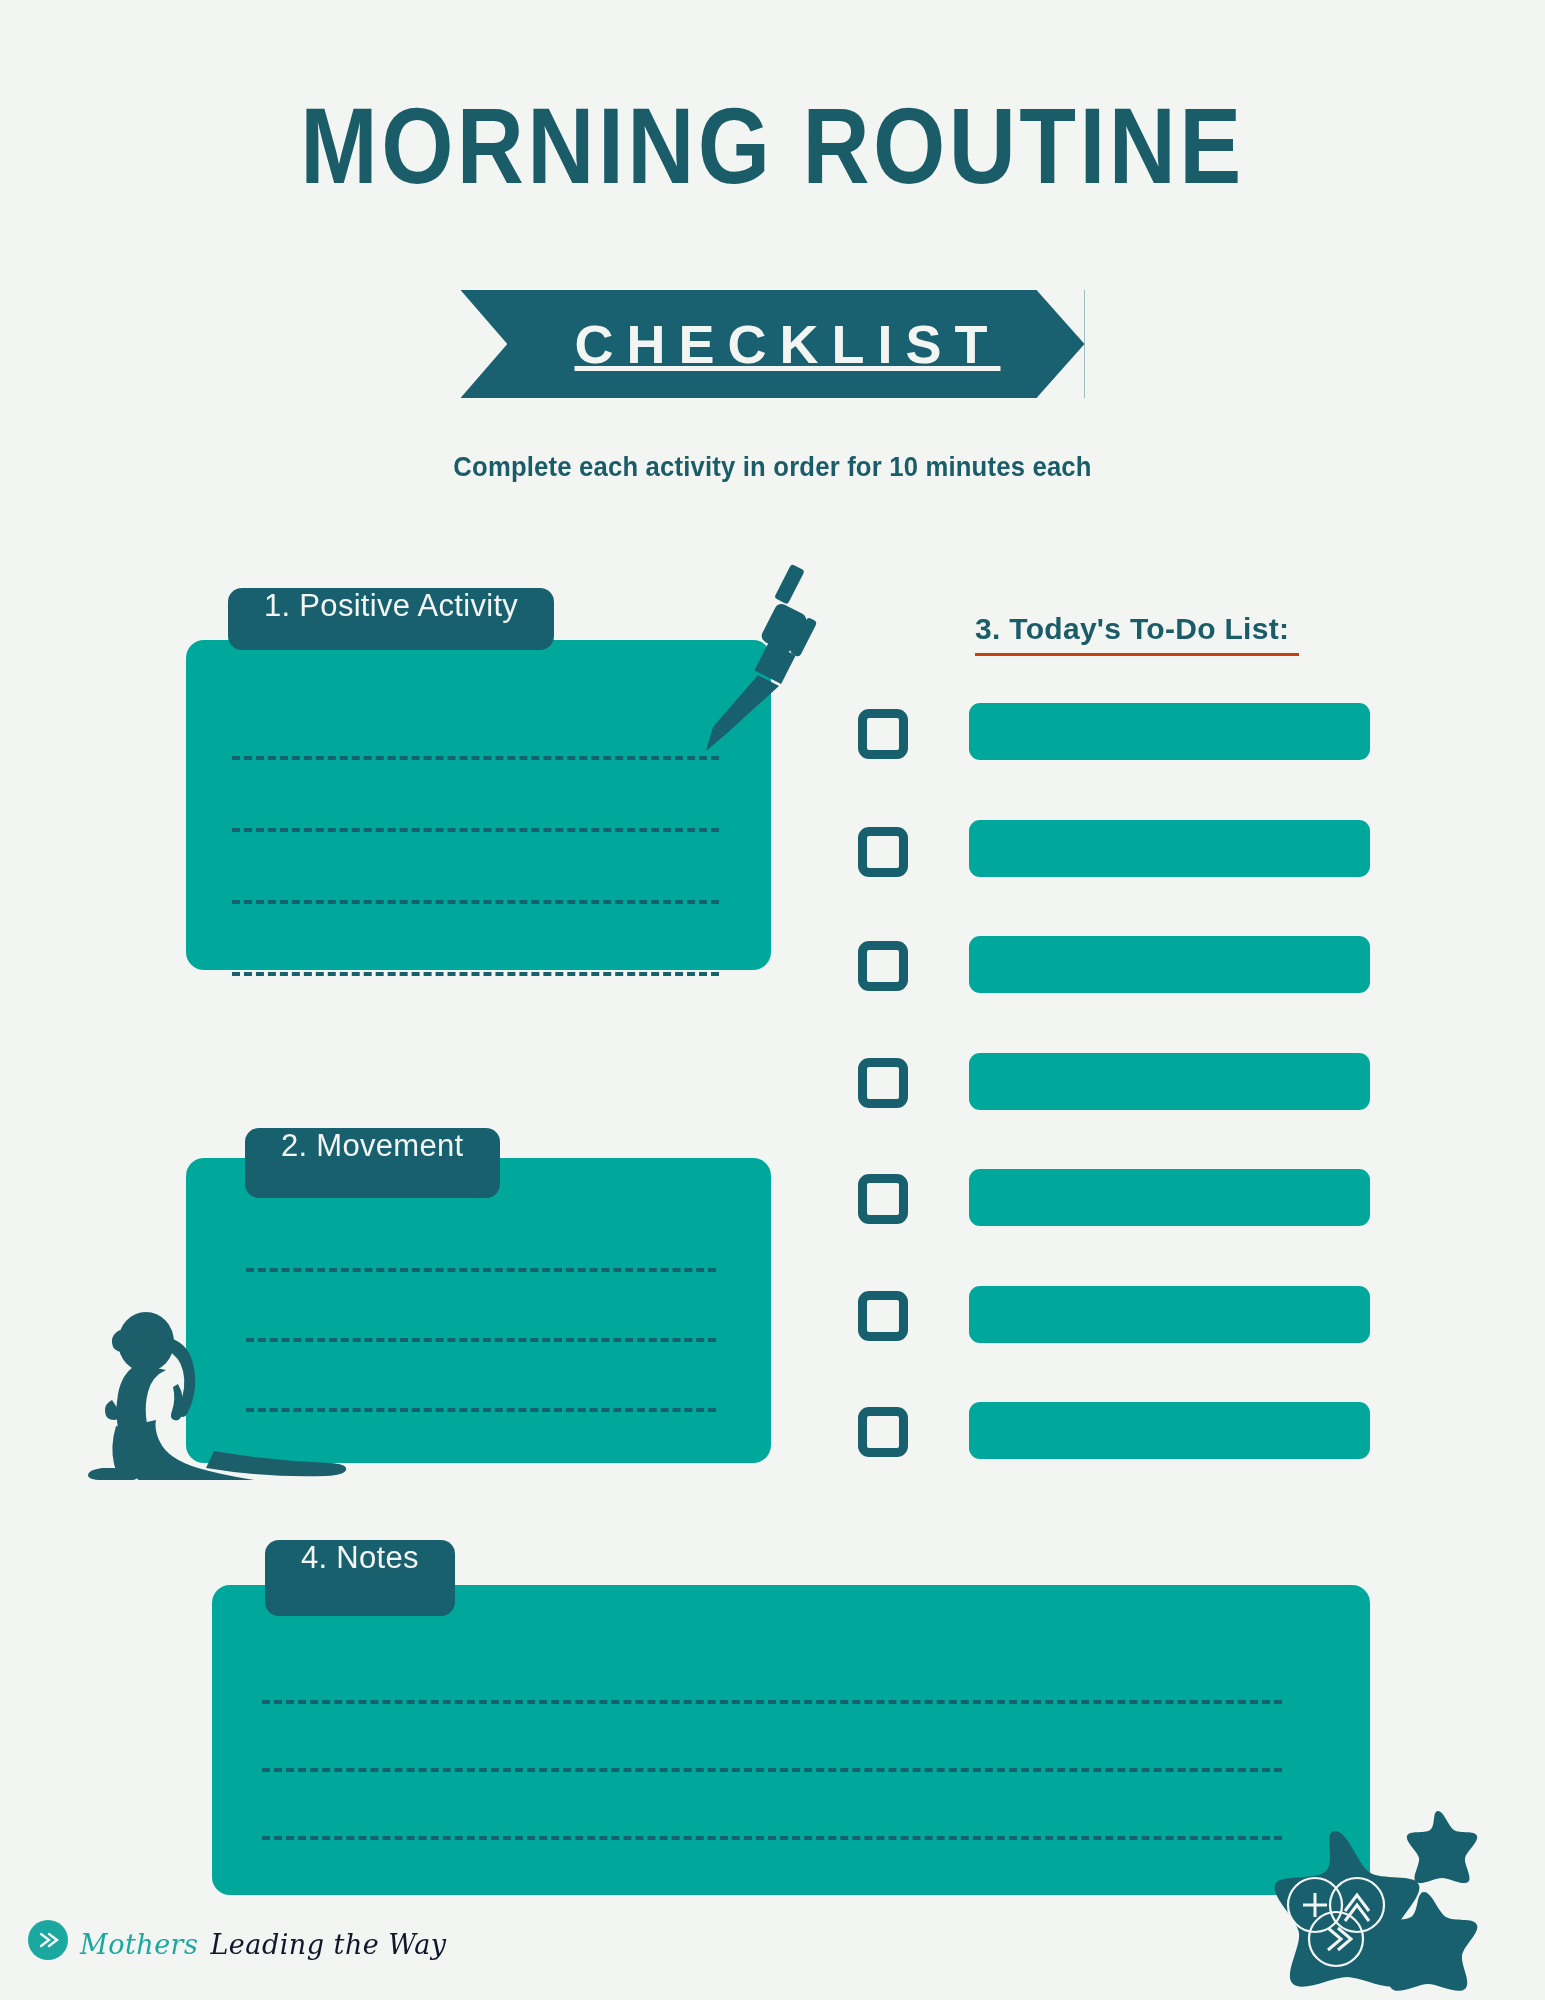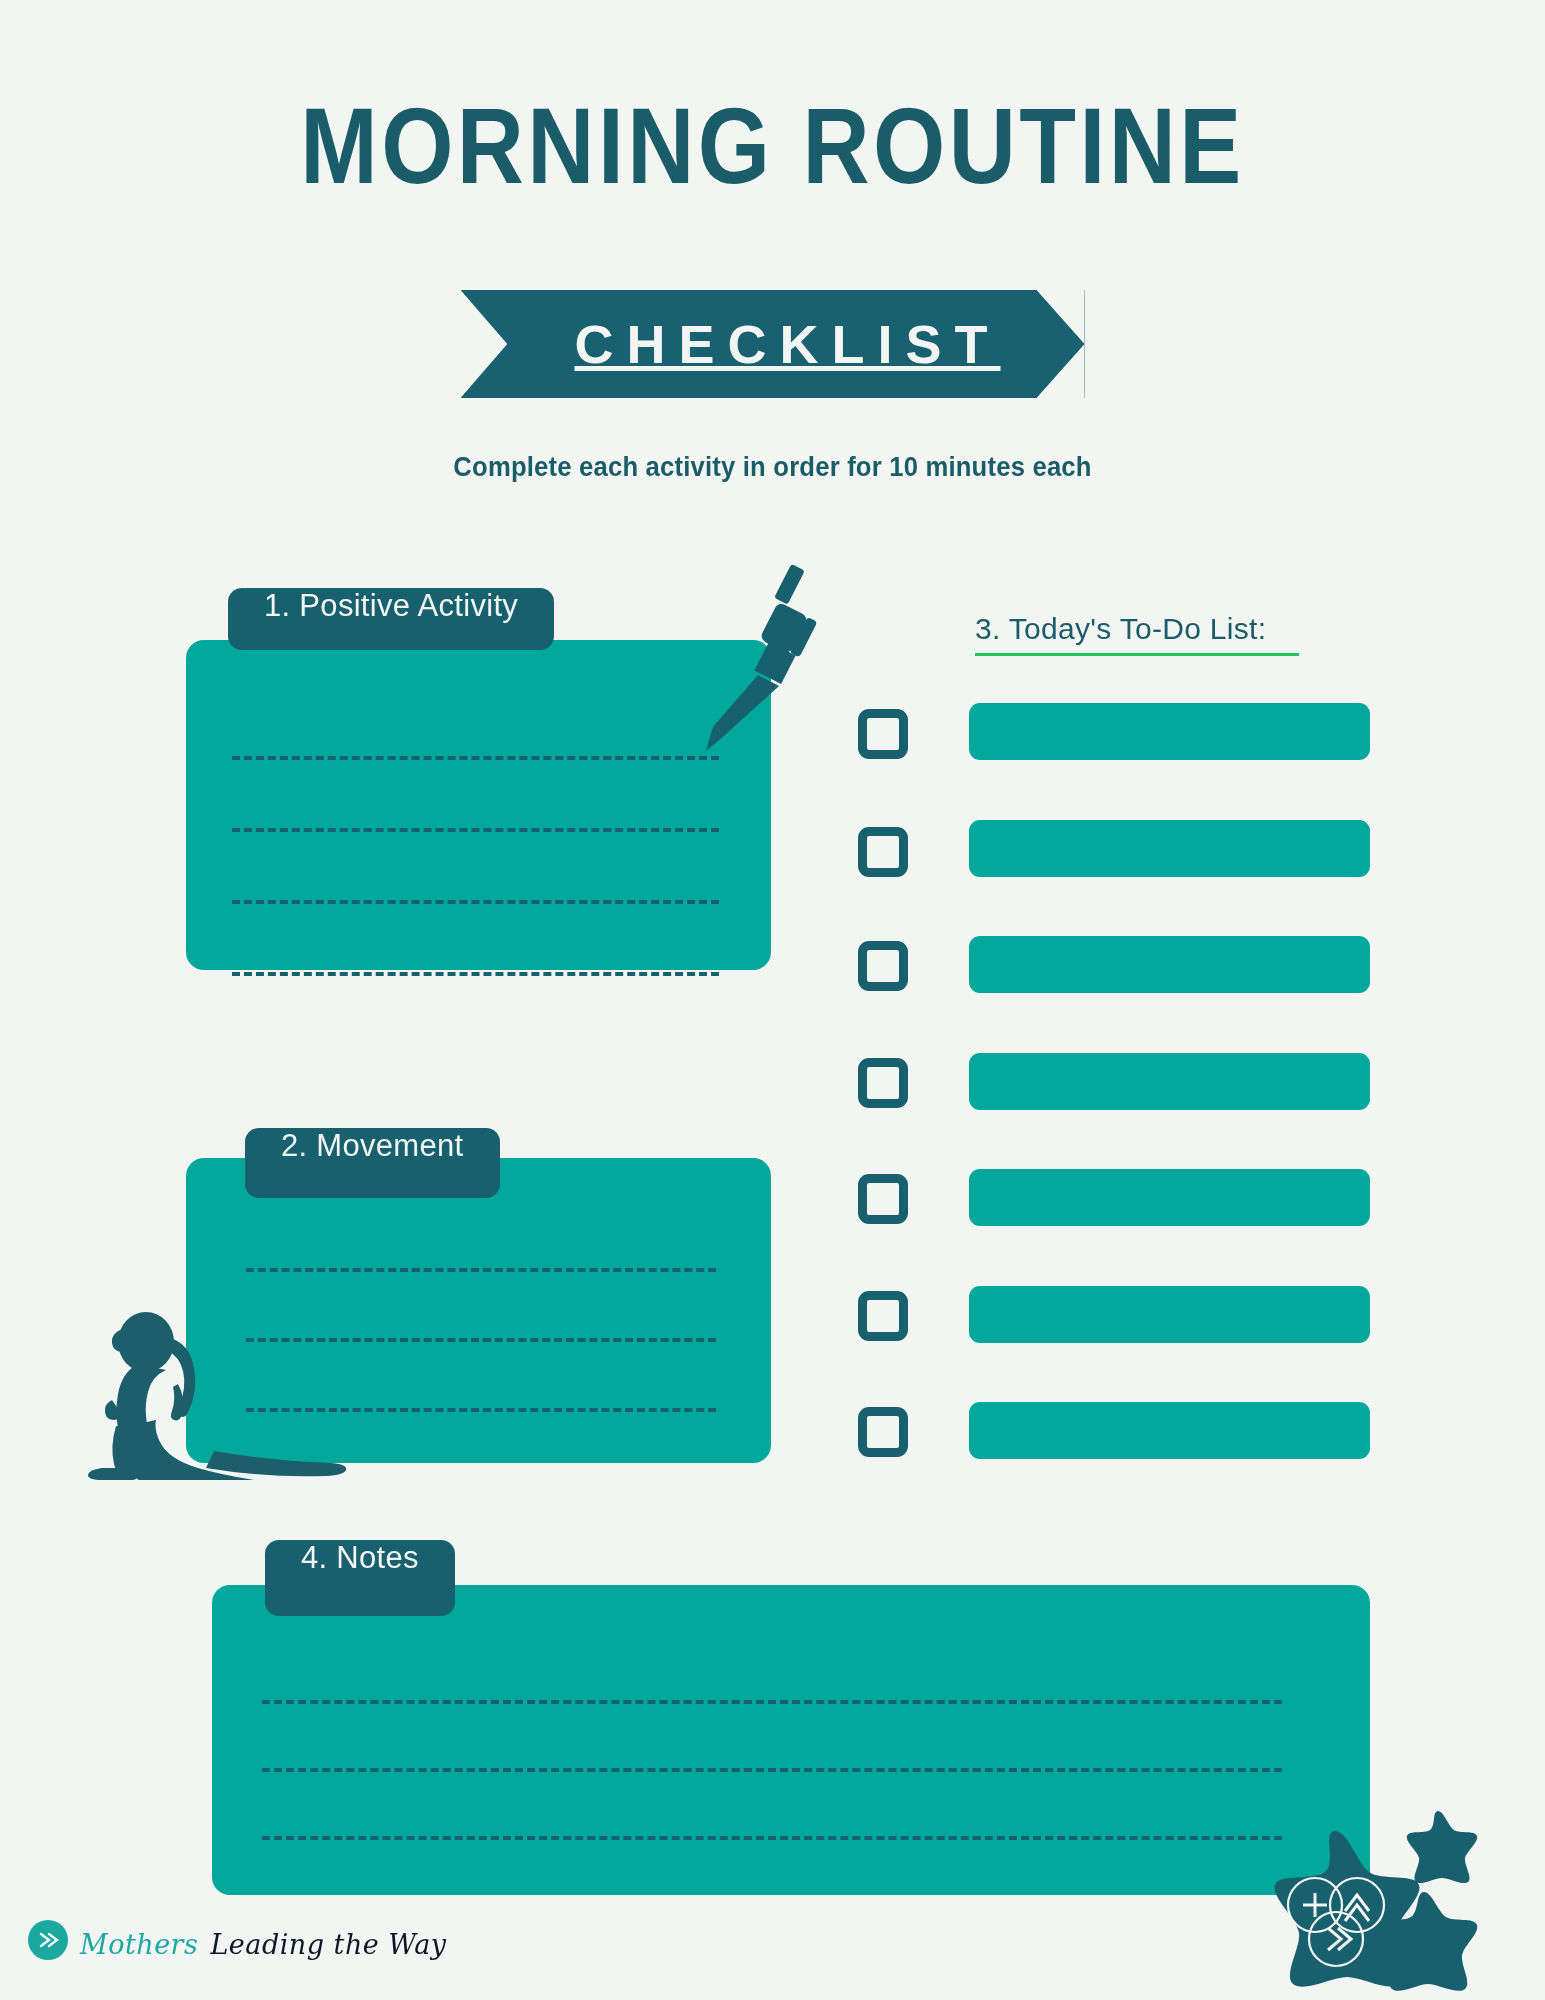--- a/index.html
+++ b/index.html
@@ -71,22 +71,22 @@
   }
   .dline {
     position: absolute; height: 0;
     border-top: 4px dashed #17616e;
   }
 
   
   .todo-head {
     position: absolute;
     font-family: "Liberation Sans Narrow", "Liberation Sans", sans-serif;
-    font-weight: 400; font-size: 30px; color: #1a5c68;
-    border-bottom: 3px solid #22c55e;
+    font-weight: 700; font-size: 30px; color: #1a5c68;
+    border-bottom: 3px solid #c2410c;
     padding-bottom: 7px;
     letter-spacing: .3px;
   }
   .cbox {
     position: absolute;
     width: 50px; height: 50px;
     border: 9px solid #19606e;
     border-radius: 11px;
     background: transparent;
   }

